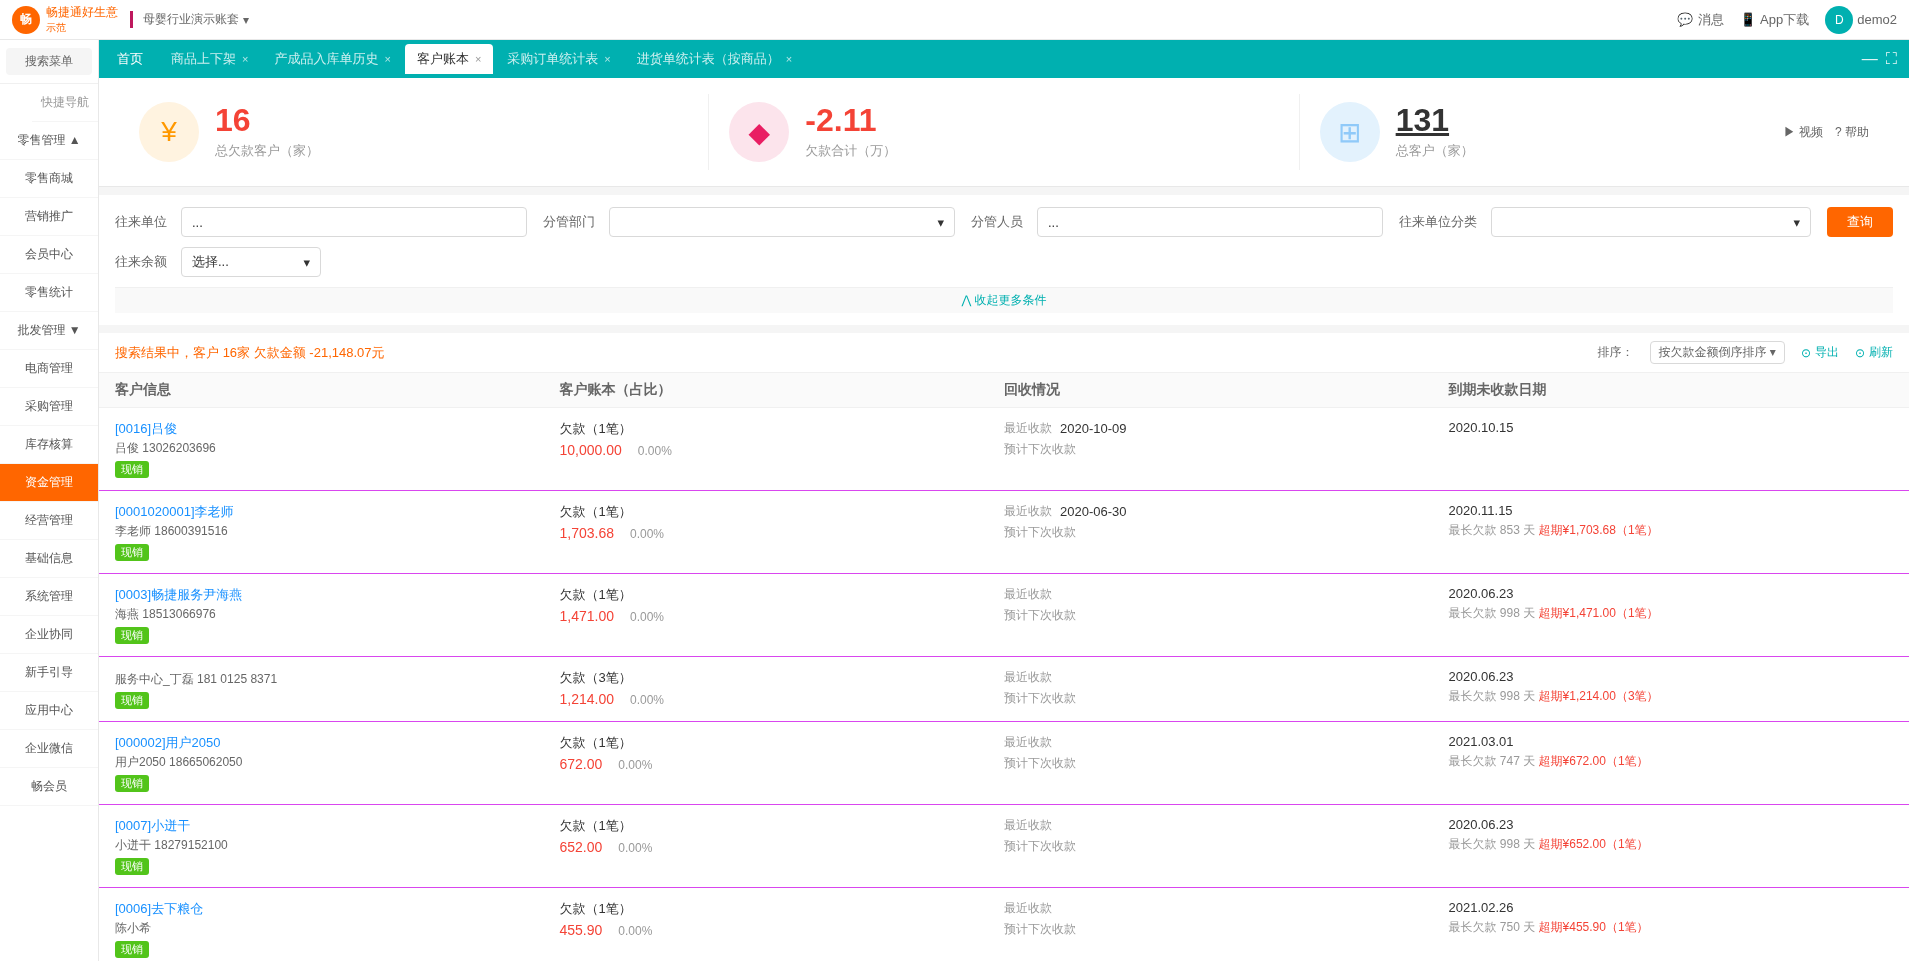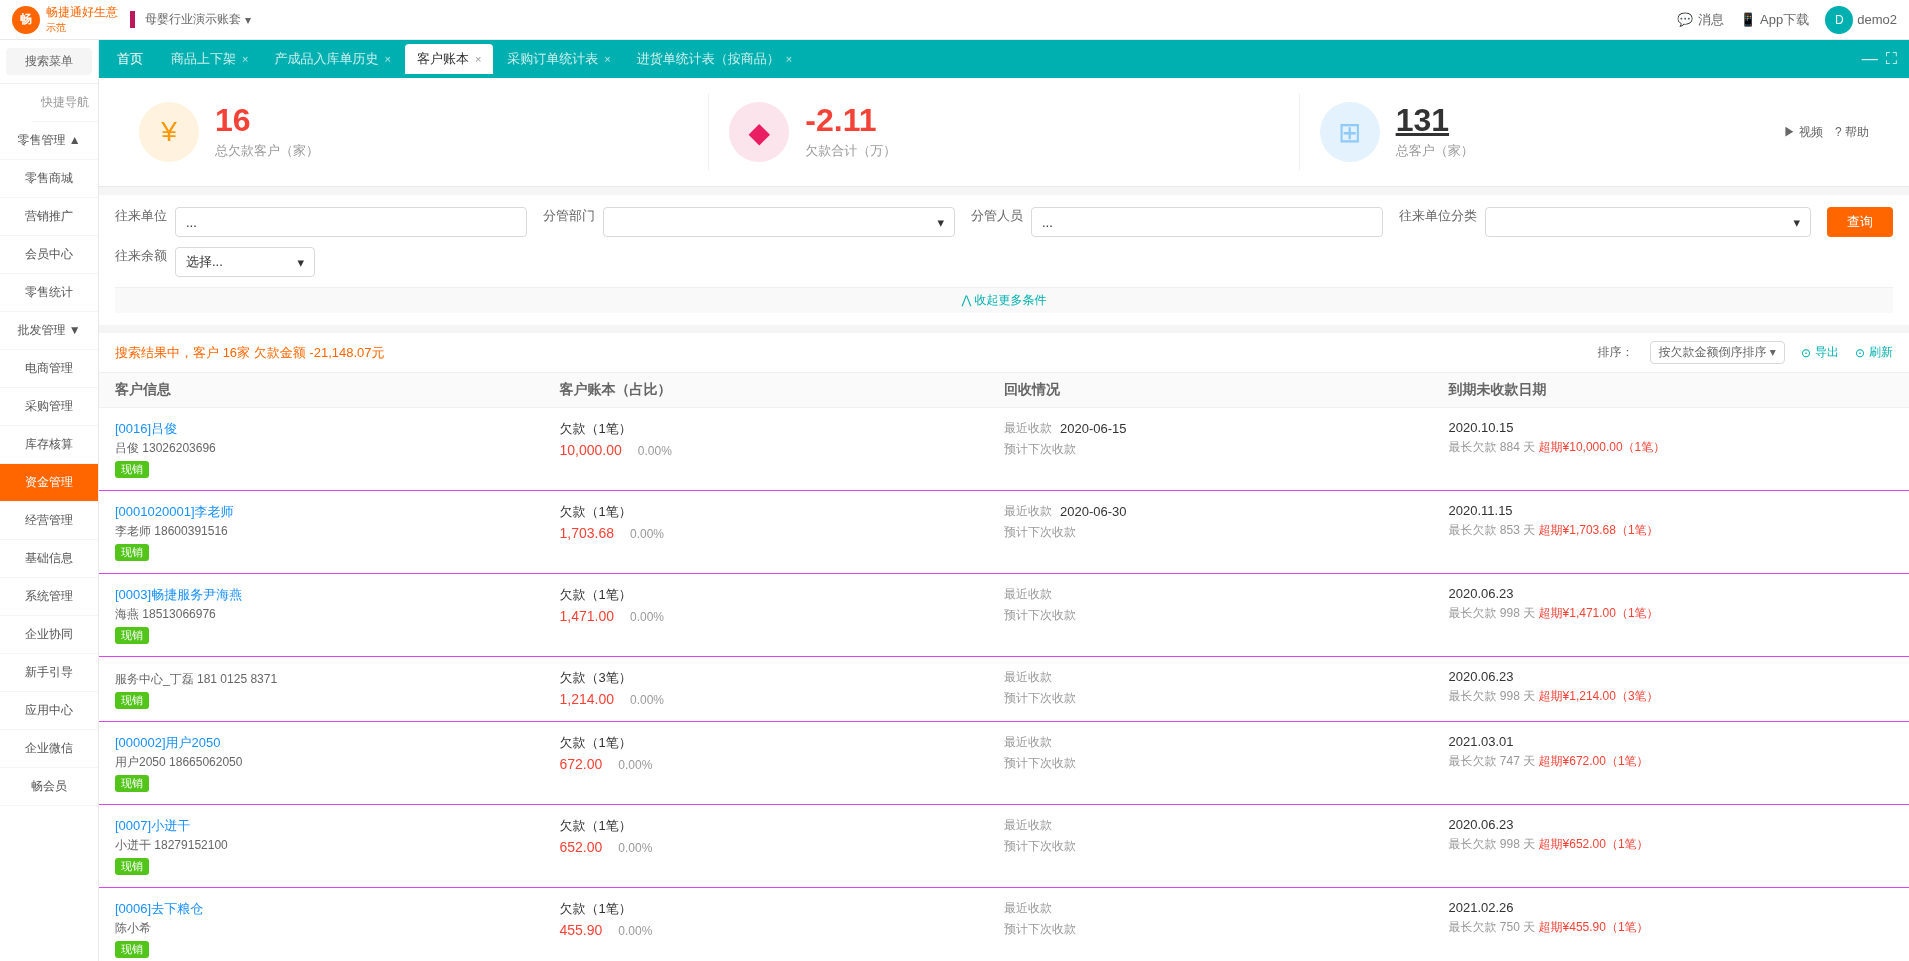--- a/index.html
+++ b/index.html
@@ -4,21 +4,21 @@
   <style>
     * { box-sizing: border-box; margin: 0; padding: 0; font-family: 'Microsoft YaHei', Arial, sans-serif; }
     body { background: #f5f5f5; font-size: 13px; color: #333; display: flex; flex-direction: column; height: 100vh; overflow: hidden; }
 
     
     .top-bar { background: #fff; height: 40px; display: flex; align-items: center; justify-content: space-between; padding: 0 12px; border-bottom: 1px solid #e8e8e8; flex-shrink: 0; }
     .top-bar-left { display: flex; align-items: center; gap: 8px; }
     .logo { display: flex; align-items: center; gap: 6px; }
     .logo-icon { width: 28px; height: 28px; background: #ff6600; border-radius: 50%; display: flex; align-items: center; justify-content: center; color: #fff; font-size: 12px; font-weight: bold; }
     .logo-text { font-size: 12px; color: #ff6600; }
-    .company-selector { display: flex; align-items: center; gap: 4px; font-size: 12px; color: #666; border-left: 5px solid #be185d; padding-left: 10px; margin-left: 4px; }
+    .company-selector { display: flex; align-items: center; gap: 4px; font-size: 12px; color: #666; border-left: 3px solid #be185d; padding-left: 10px; margin-left: 4px; }
     .top-bar-right { display: flex; align-items: center; gap: 16px; font-size: 13px; color: #666; }
     .top-bar-right span { cursor: pointer; display: flex; align-items: center; gap: 4px; }
     .avatar { width: 28px; height: 28px; border-radius: 50%; background: #00b0b0; display: flex; align-items: center; justify-content: center; color: #fff; font-size: 12px; }
 
     
     .main-layout { display: flex; flex: 1; overflow: hidden; }
 
     
     .sidebar { width: 99px; background: #fff; border-right: 1px solid #e8e8e8; display: flex; flex-direction: column; overflow-y: auto; flex-shrink: 0; }
     .sidebar-search { padding: 8px 6px; border-bottom: 1px solid #f0f0f0; }
@@ -53,21 +53,21 @@
     .card-body { flex: 1; }
     .card-number { font-size: 32px; font-weight: bold; line-height: 1; }
     .card-number.red { color: #f44336; }
     .card-number.dark { color: #333; text-decoration: underline; }
     .card-label { font-size: 13px; color: #999; margin-top: 6px; }
     .card-actions { display: flex; gap: 12px; align-items: center; font-size: 12px; color: #666; }
 
     
     .filter-area { background: #fff; padding: 12px 16px; margin-bottom: 8px; }
     .filter-row { display: flex; align-items: center; gap: 16px; margin-bottom: 10px; }
-    .filter-item { display: flex; gap: 8px; flex: 1; }
+    .filter-item { display: flex; align-items: center; gap: 14px; flex: 1; }
     .filter-label { font-size: 13px; color: #666; white-space: nowrap; flex-shrink: 0; }
     .filter-input { flex: 1; border: 1px solid #d9d9d9; border-radius: 4px; padding: 5px 10px; font-size: 13px; color: #333; background: #fff; outline: none; display: flex; align-items: center; justify-content: space-between; cursor: pointer; min-width: 120px; height: 30px; }
     .filter-select { flex: 1; border: 1px solid #d9d9d9; border-radius: 4px; padding: 5px 10px; font-size: 13px; background: #fff; min-width: 120px; height: 30px; display: flex; align-items: center; justify-content: space-between; cursor: pointer; }
     .search-btn { background: #ff6600; color: #fff; border: none; border-radius: 4px; padding: 6px 20px; font-size: 13px; cursor: pointer; height: 30px; white-space: nowrap; }
     .collapse-row { text-align: center; padding: 4px; color: #00b0b0; font-size: 12px; cursor: pointer; background: #f9f9f9; border-top: 1px solid #f0f0f0; }
 
     
     .results-bar { background: #fff; padding: 8px 16px; display: flex; align-items: center; justify-content: space-between; border-bottom: 1px solid #f0f0f0; margin-bottom: 0; }
     .results-info { font-size: 13px; color: #666; }
     .results-info span { color: #ff6600; }
@@ -348,29 +348,26 @@
           <div>
             <div class="debt-count">欠款（1笔）</div>
             <div style="display:flex;align-items:baseline;gap:8px;">
               <div class="debt-amount">10,000.00</div>
               <div class="debt-percent">0.00%</div>
             </div>
           </div>
           <div>
             <div style="display:flex;gap:8px;align-items:center;">
               <span class="collection-label">最近收款</span>
-              <span class="collection-date">2020-06-15</span>
+              <span class="collection-date">2020-10-09</span>
             </div>
             <div class="collection-next">预计下次收款</div>
           </div>
           <div>
             <div class="overdue-date">2020.10.15</div>
-            <div class="overdue-days">最长欠款 884 天
-              <span class="overdue-amount">超期¥10,000.00（1笔）</span>
-            </div>
           </div>
         </div>
 
         <div class="table-row">
           <div>
             <div><span class="customer-name">[0001020001]李老师</span></div>
             <div class="customer-phone">李老师 18600391516</div>
             <span class="tag green">现销</span>
           </div>
           <div>

